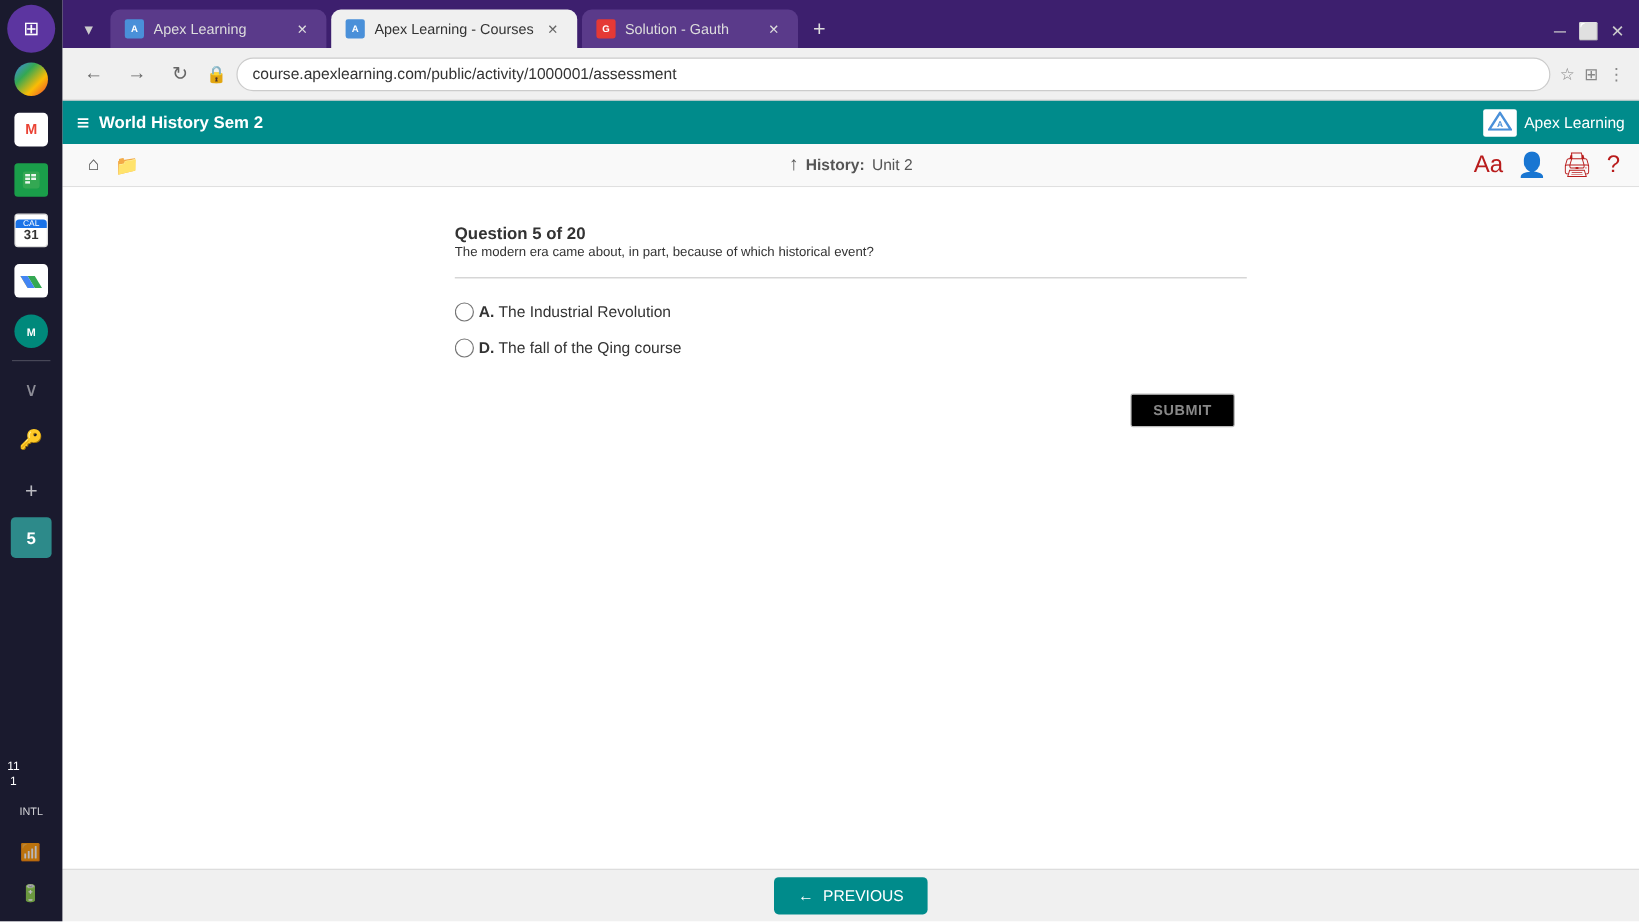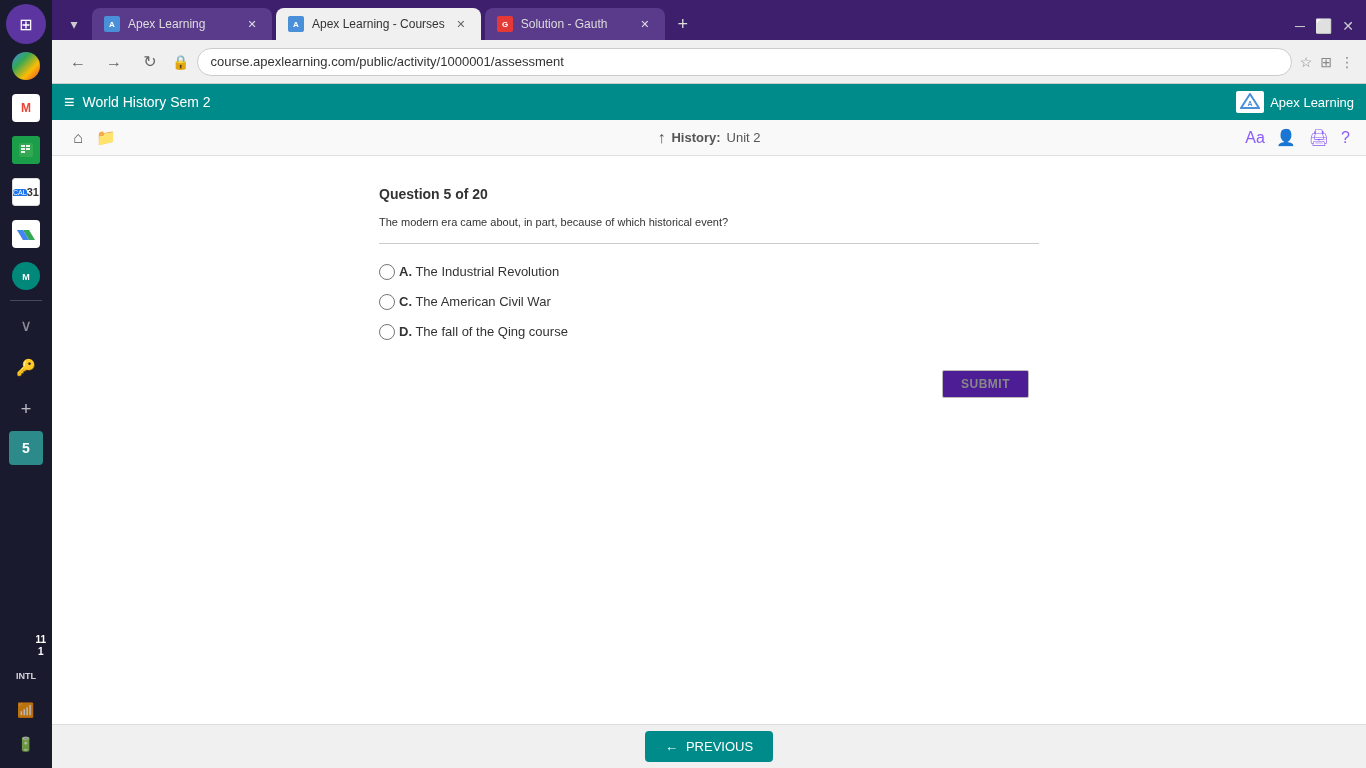--- a/index.html
+++ b/index.html
@@ -99,21 +99,21 @@
     
     .app-toolbar {
       background: #008b8b;
       height: 36px;
       display: flex;
       align-items: center;
       padding: 0 12px;
       gap: 8px;
     }
     .app-toolbar .menu-icon { color: white; font-size: 18px; cursor: pointer; }
-    .app-toolbar .course-title { color: white; font-size: 14px; font-weight: 400; }
+    .app-toolbar .course-title { color: white; font-size: 14px; font-weight: 700; }
     .app-toolbar .apex-logo-right {
       margin-left: auto;
       display: flex; align-items: center; gap: 6px;
       color: white; font-size: 13px;
     }
     .apex-logo-box {
       background: white;
       color: #4a90d9;
       font-size: 10px;
       font-weight: bold;
@@ -140,42 +140,42 @@
       transform: translateX(-50%);
       position: absolute;
       left: 50%;
       display: flex; align-items: center; gap: 6px;
       font-size: 13px; color: #555;
     }
     .sec-right {
       margin-left: auto;
       display: flex; align-items: center; gap: 12px;
     }
-    .sec-right-icon { color: #8b5cf6; font-size: 16px; cursor: pointer; }
+    .sec-right-icon { color: #b91c1c; font-size: 20px; cursor: pointer; }
 
     
     .main-content {
       flex: 1;
       background: white;
       padding: 20px 0;
       overflow-y: auto;
       position: relative;
     }
 
     .question-container {
       max-width: 700px;
       margin: 10px auto 0;
       padding: 0 20px;
     }
 
     .question-header {
       font-size: 14px;
       font-weight: bold;
       color: #333;
-      margin-bottom: 12px;
+      margin-bottom: 0;
     }
 
     .question-text {
       font-size: 11px;
       color: #333;
       margin-bottom: 12px;
       line-height: 1.5;
     }
 
     .divider {
@@ -207,21 +207,21 @@
 
     .answer-label { font-size: 13px; }
 
     .submit-area {
       display: flex;
       justify-content: flex-end;
       padding-right: 10px;
     }
 
     .submit-btn {
-      background: #4c1d95;
+      background: #000000;
       color: #888;
       border: 1px solid #bbb;
       padding: 6px 18px;
       font-size: 12px;
       font-weight: bold;
       letter-spacing: 0.5px;
       cursor: not-allowed;
       border-radius: 2px;
       text-transform: uppercase;
     }
@@ -273,23 +273,22 @@
     .shelf-icon.gmail { background: white; display: flex; align-items: center; justify-content: center; font-size: 12px; font-weight: bold; color: #ea4335; border-radius: 4px; }
     .shelf-icon.sheets { background: #34a853; display: flex; align-items: center; justify-content: center; font-size: 9px; color: white; font-weight: bold; border-radius: 3px; }
     .shelf-icon.calendar { background: white; display: flex; align-items: center; justify-content: center; font-size: 9px; color: #333; border-radius: 3px; border: 1px solid #ddd; }
     .shelf-icon.drive { background: white; display: flex; align-items: center; justify-content: center; border-radius: 4px; }
     .shelf-icon.meet { background: #00897b; display: flex; align-items: center; justify-content: center; font-size: 9px; color: white; border-radius: 4px; }
     .shelf-separator { width: 32px; height: 1px; background: rgba(255,255,255,0.2); margin: 2px 0; }
     .shelf-more { color: rgba(255,255,255,0.5); font-size: 16px; cursor: pointer; }
 
     .shelf-bottom {
       margin-top: auto;
-      display: flex; flex-direction: column; align-items: flex-end; gap: 2px;
+      display: flex; flex-direction: column; align-items: flex-start; gap: 2px;
       padding-bottom: 4px;
-      font-weight: bold;
     }
     .shelf-bottom-item {
       width: 40px; height: 32px; display: flex; align-items: center; justify-content: center;
       color: rgba(255,255,255,0.7); font-size: 11px; cursor: pointer;
     }
     .shelf-time { font-size: 10px; color: white; text-align: center; line-height: 1.2; }
 
     
     .page-layout {
       display: flex;
@@ -326,21 +325,21 @@
             <rect x="2" y="2" width="14" height="14" rx="2" fill="#34a853"></rect>
             <rect x="4" y="4" width="4" height="2" fill="white" opacity="0.9"></rect>
             <rect x="4" y="7" width="4" height="2" fill="white" opacity="0.9"></rect>
             <rect x="4" y="10" width="4" height="2" fill="white" opacity="0.9"></rect>
             <rect x="9" y="4" width="4" height="2" fill="white" opacity="0.9"></rect>
             <rect x="9" y="7" width="4" height="2" fill="white" opacity="0.9"></rect>
           </svg>
       </div>
     </div>
     <div class="shelf-item">
-      <div class="shelf-icon calendar" style="font-size:8px; color:#333; flex-direction:row; border-radius:3px;">
+      <div class="shelf-icon calendar" style="font-size:8px; color:#333; flex-direction:column; border-radius:3px;">
         <div style="background:#1a73e8; color:white; width:100%; text-align:center; font-size:7px; border-radius:3px 3px 0 0;">CAL</div>
         <div style="font-size:11px; font-weight:bold; color:#333;">31</div>
       </div>
     </div>
     <div class="shelf-item">
       <div class="shelf-icon drive">
         <svg width="22" height="20" viewBox="0 0 22 20">
           <polygon points="8,16 2,6 8,6" fill="#fbbc05"></polygon>
           <polygon points="8,6 14,6 20,16 14,16" fill="#34a853"></polygon>
           <polygon points="2,6 8,16 14,16 8,6" fill="#4285f4"></polygon>
@@ -490,26 +489,20 @@
           <div class="answer-options">
 
             <label class="answer-option">
               <input type="radio" name="answer" value="A" style="">
               <span class="answer-label">
                 <strong>A.</strong> <span>The Industrial Revolution</span>
               </span>
             </label>
 
 
-            <label class="answer-option">
-              <input type="radio" name="answer" value="C" style="">
-              <span class="answer-label">
-                <strong>C.</strong> <span>The American Civil War</span>
-              </span>
-            </label>
 
             <label class="answer-option">
               <input type="radio" name="answer" value="D" style="">
               <span class="answer-label">
                 <strong>D.</strong> <span>The fall of the Qing course</span>
               </span>
             </label>
           </div>
 
           <div class="submit-area">

